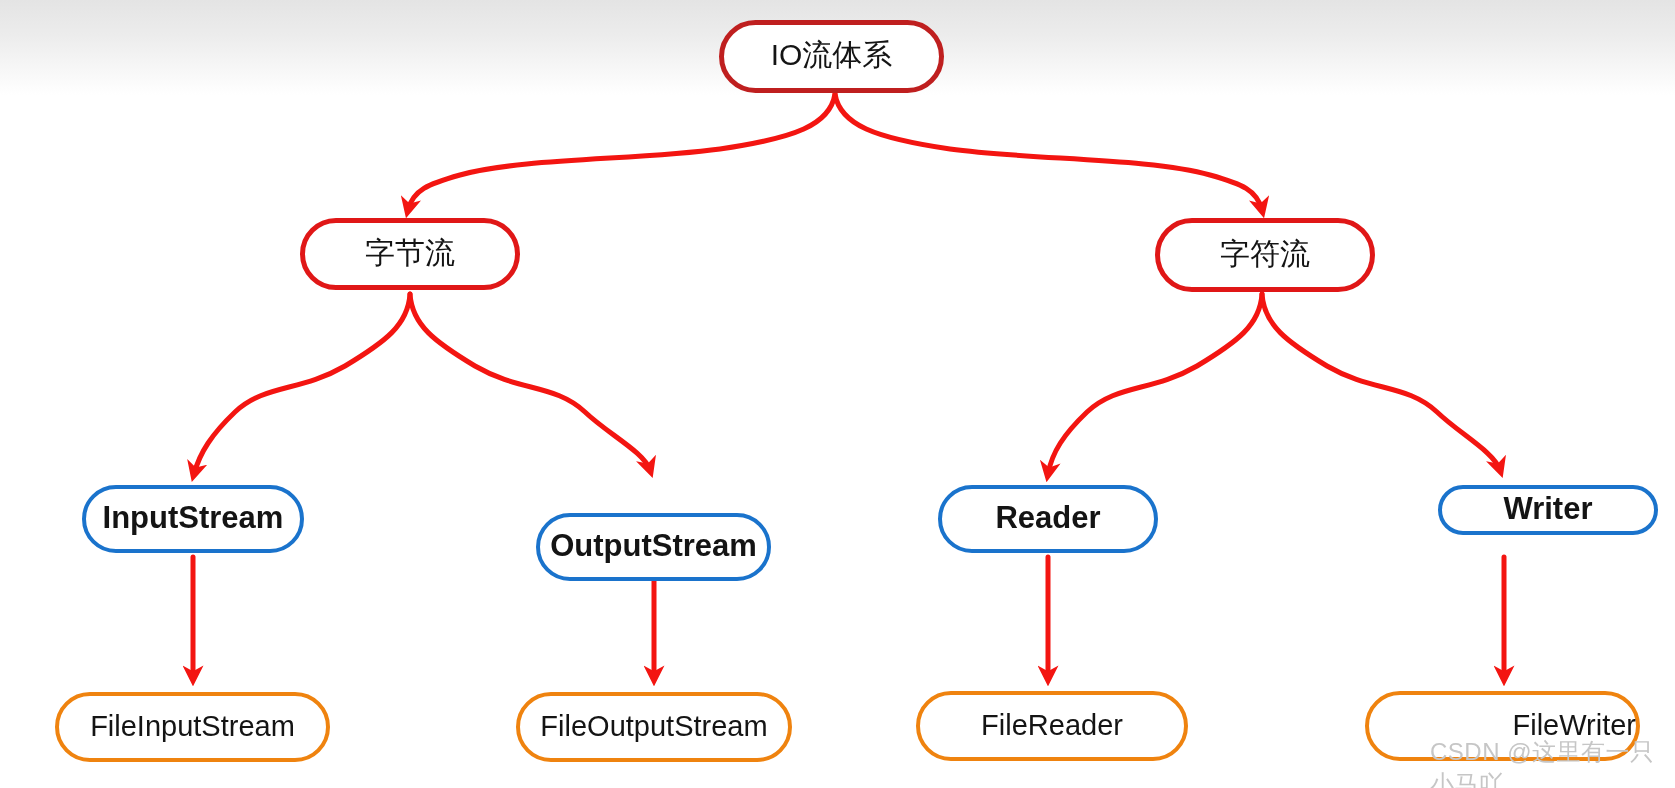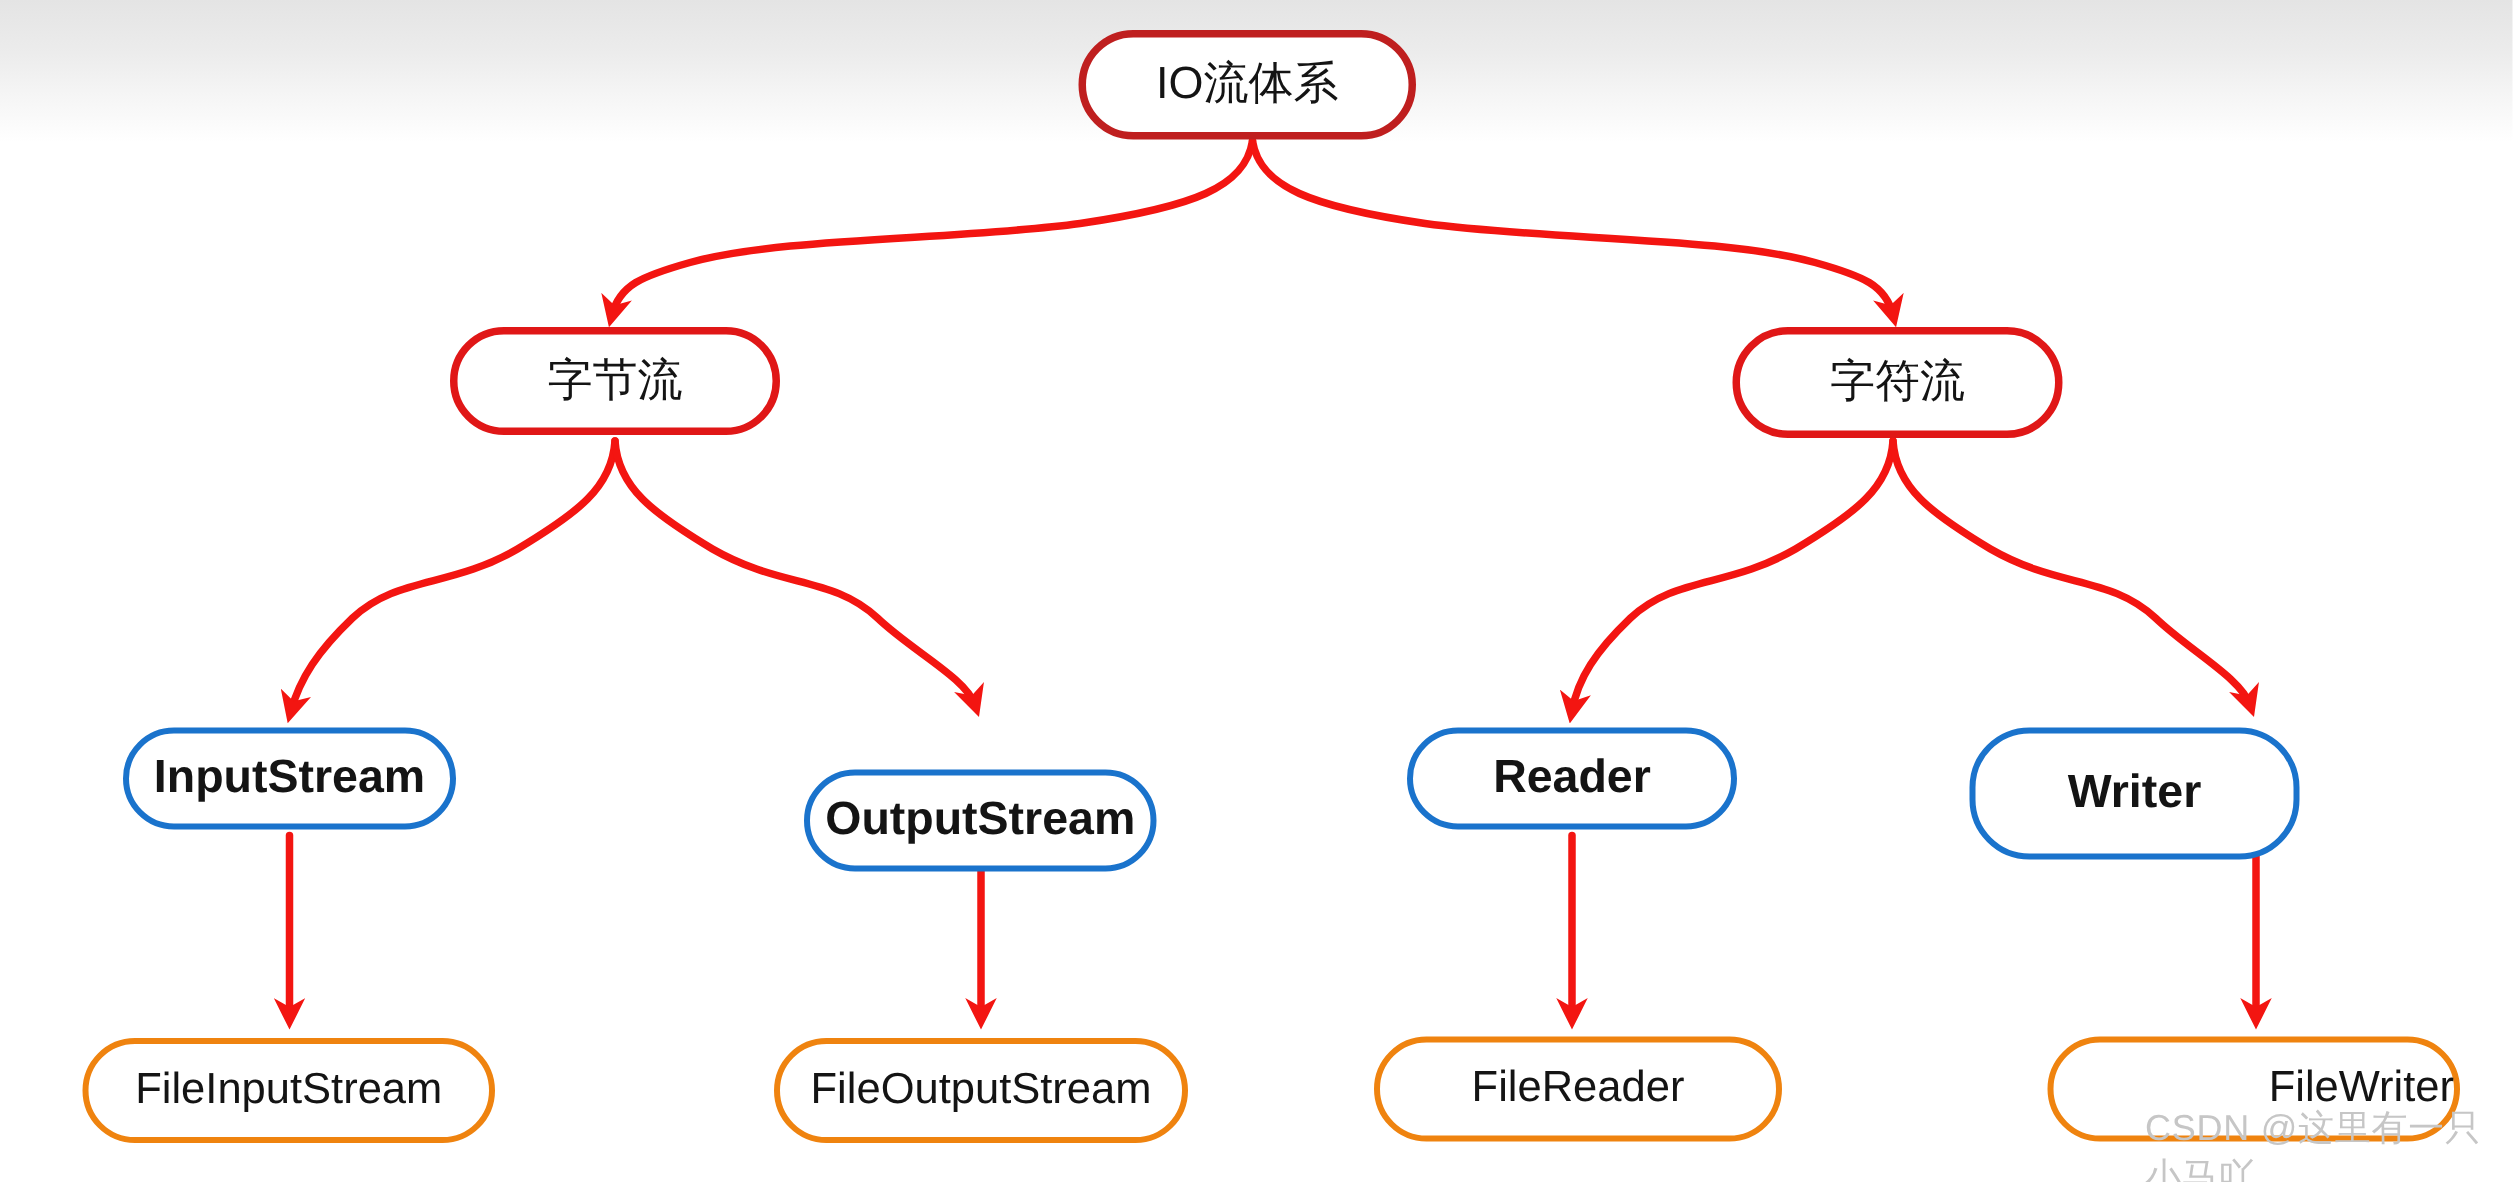--- a/index.html
+++ b/index.html
@@ -51,21 +51,21 @@
   .lvl2 { border: 5px solid var(--level2-border); font-size: 30px; }
   .lvl3 { border: 4.5px solid var(--node-blue);   font-size: 31px; font-weight: bold; }
   .lvl4 { border: 4.5px solid var(--node-orange); font-size: 29px; }
 
   .n-root    { left: 719px;  top: 20px;  width: 225px; height: 73px; }
   .n-byte    { left: 300px;  top: 218px; width: 220px; height: 72px; }
   .n-char    { left: 1155px; top: 218px; width: 220px; height: 74px; }
   .n-input   { left: 82px;   top: 485px; width: 222px; height: 68px; }
   .n-output  { left: 536px;  top: 485px; width: 235px; height: 68px; margin-top: 28px; }
   .n-reader  { left: 938px;  top: 485px; width: 220px; height: 68px; }
-  .n-writer  { left: 1313px; top: 485px; width: 220px; height: 88px; }
+  .n-writer  { left: 1438px; top: 485px; width: 220px; height: 50px; }
   .n-finput  { left: 55px;   top: 692px; width: 275px; height: 70px; }
   .n-foutput { left: 516px;  top: 692px; width: 276px; height: 70px; }
   .n-freader { left: 916px;  top: 691px; width: 272px; height: 70px; }
   .n-fwriter { left: 1365px; top: 691px; width: 275px; height: 70px; justify-content: flex-end; }
 
   .watermark {
     position: absolute;
     left: 1430px;
     top: 736px;
     font-size: 24px;

